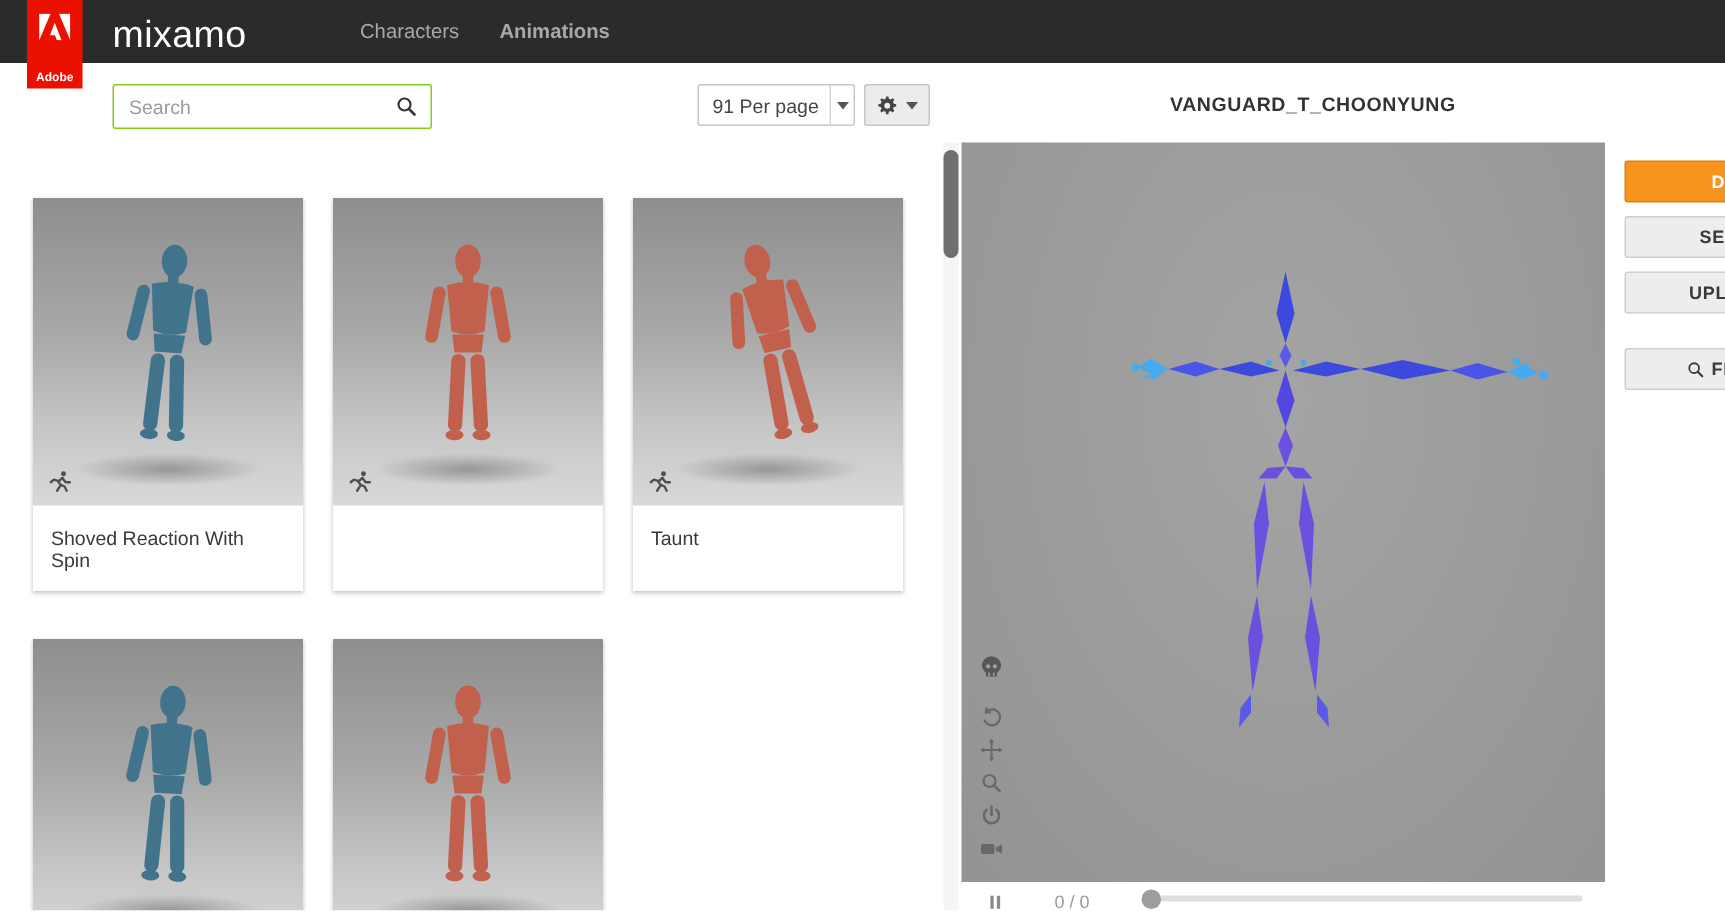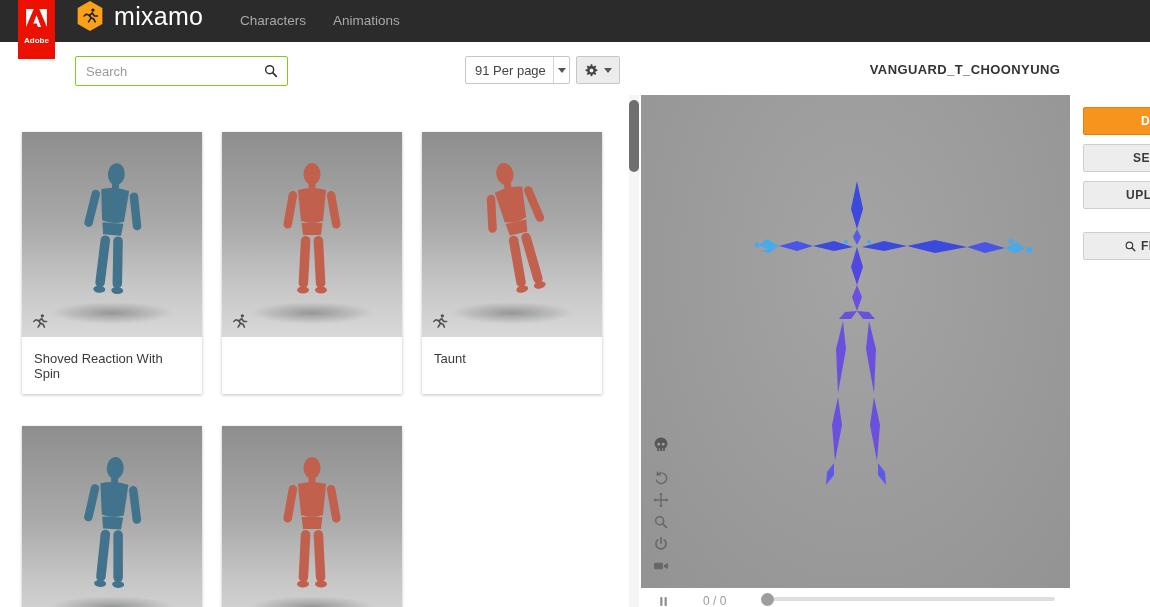--- a/index.html
+++ b/index.html
@@ -4,26 +4,26 @@
 <style>
   html,body{margin:0;padding:0;}
   body{font-family:"Liberation Sans",sans-serif;background:#fff;}
   .stage{position:relative;width:1150px;height:607px;overflow:hidden;background:#fff;}
 
   
   .navbar{position:absolute;left:0;top:0;width:1150px;height:42px;background:#2b2b2b;z-index:20;}
   .adobe-tab{position:absolute;left:18px;top:0;width:37px;height:59px;background:#eb1000;z-index:30;
     display:flex;flex-direction:column;align-items:center;justify-content:flex-start;cursor:pointer;}
   .adobe-tab svg{margin-top:9px;}
-  .adobe-label{color:#fff;font-size:8px;font-weight:bold;margin-top:9px;}
-  .brand{position:absolute;left:75px;top:0;height:32px;display:flex;align-items:center;gap:9px;cursor:pointer;}
+  .adobe-label{color:#fff;font-size:8px;font-weight:bold;margin-top:20px;}
+  .brand{position:absolute;left:75px;top:0;height:32px;display:flex;align-items:center;gap:9px;cursor:pointer;flex-direction:column;}
   .brand-text{color:#fff;font-size:25px;font-weight:400;letter-spacing:.3px;}
   .nav-link{position:absolute;top:0;height:50px;line-height:42px;color:#a8a8a8;font-size:13.5px;cursor:pointer;}
   .nav-link.characters{left:240px;}
-  .nav-link.animations{left:333px;}
+  .nav-link.animations{left:333px;font-weight:bold;}
 
   
   .library{position:absolute;left:0;top:42px;width:641px;height:565px;background:#fff;}
   .search-box{position:absolute;left:75px;top:14px;width:211px;height:28px;border:1px solid #84cc16;border-radius:2px;background:#fff;}
   .search-box input{position:absolute;left:0;top:0;width:180px;height:28px;border:none;outline:none;padding:0 0 0 10px;
     font-size:13px;color:#333;font-family:"Liberation Sans",sans-serif;background:transparent;}
   .search-box input::placeholder{color:#9a9a9a;}
   .search-icon{position:absolute;right:8px;top:6px;width:16px;height:16px;color:#333;}
   .per-page{position:absolute;left:465px;top:14px;width:105px;height:28px;border:1px solid #c6c6c6;border-radius:2px;
     background:#fff;font-size:13px;color:#444;line-height:28px;padding-left:9px;box-sizing:border-box;cursor:pointer;}
@@ -49,21 +49,21 @@
     background:radial-gradient(ellipse at center,rgba(0,0,0,.28),rgba(0,0,0,0) 70%);}
   .thumb-runner{position:absolute;left:9px;bottom:7px;width:17px;height:17px;color:#4f4f4f;}
   .card-label{padding:14px 12px 13px;font-size:13px;color:#3a3a3a;background:#fff;min-height:15px;}
 
   
   .lib-scrollbar{position:absolute;left:629px;top:53px;width:10px;height:512px;background:#f5f5f5;}
   .lib-scroll-thumb{position:absolute;left:0;top:5px;width:10px;height:72px;background:#6f6f6f;border-radius:5px;cursor:pointer;}
 
   
   .viewer-header{position:absolute;left:641px;top:42px;width:509px;height:53px;background:#fff;}
-  .viewer-title{position:absolute;left:780px;top:62px;width:370px;text-align:center;font-size:13px;font-weight:bold;
+  .viewer-title{position:absolute;left:780px;top:62px;width:370px;font-size:13px;font-weight:bold;
     color:#333;letter-spacing:.4px;}
   .viewport{position:absolute;left:641px;top:95px;width:429px;height:495px;cursor:grab;
     background:radial-gradient(ellipse at 50% 35%,#a4a4a4 0%,#9a9a9a 60%,#939393 100%);}
   .skeleton{position:absolute;left:0;top:0;width:429px;height:495px;}
 
   .vp-toolbar{position:absolute;left:651px;top:436px;width:20px;display:flex;flex-direction:column;align-items:center;z-index:5;}
   .vp-tool{width:16px;height:16px;color:#686868;cursor:pointer;margin-bottom:6px;}
   .vp-tool.skull{width:18px;height:18px;color:#565656;margin-bottom:16px;}
 
   .viewer-side{position:absolute;left:1070px;top:95px;width:80px;height:512px;background:#fff;}

